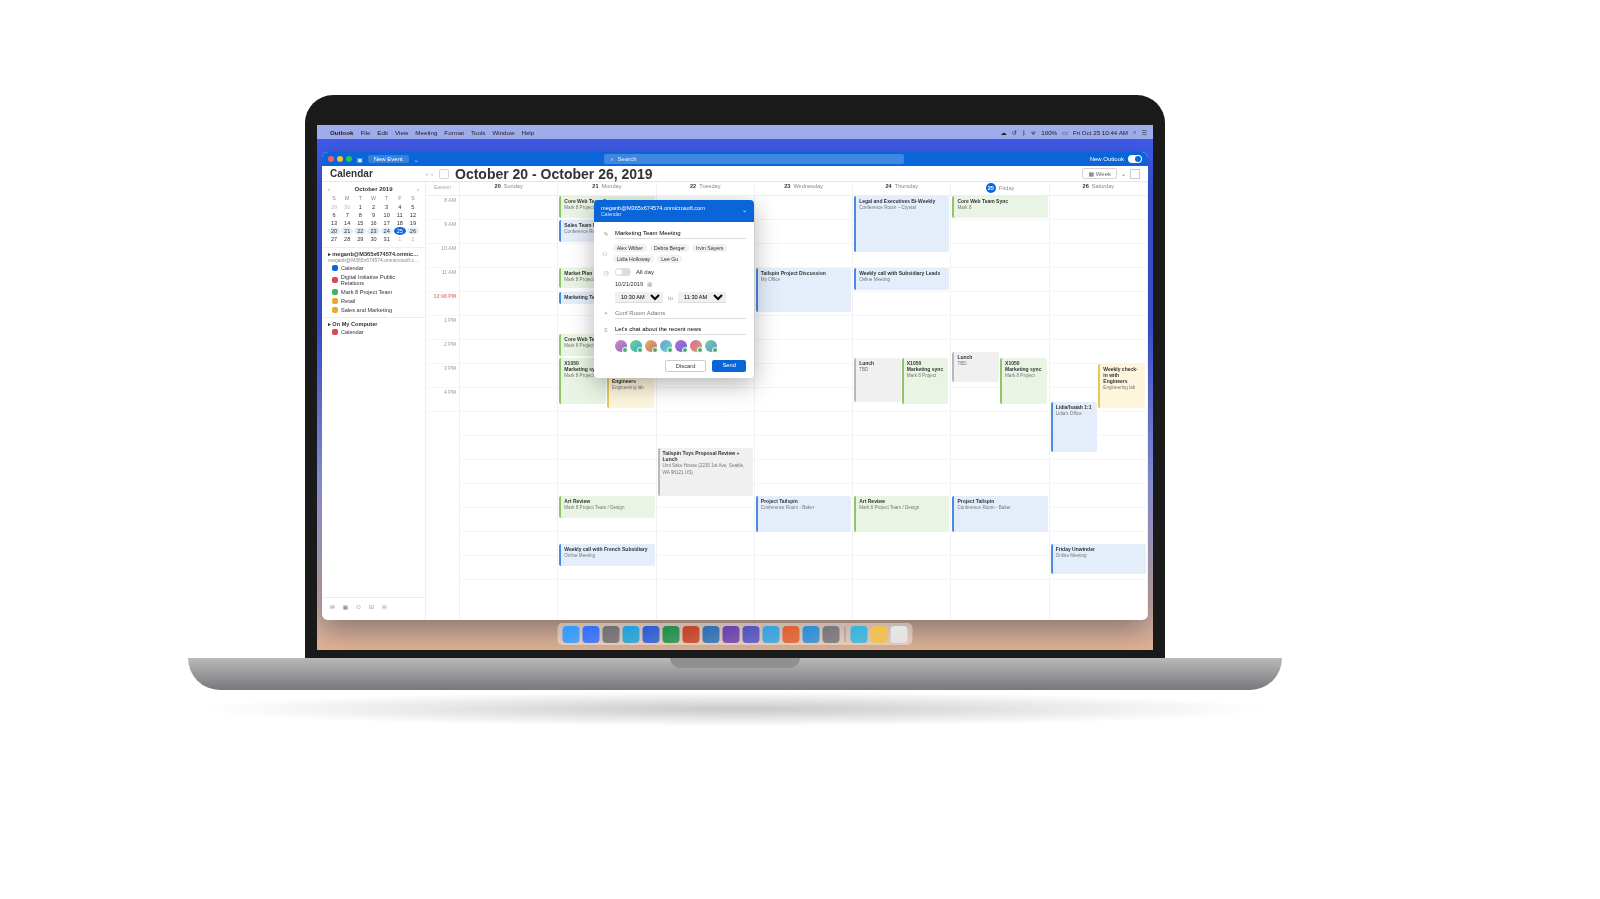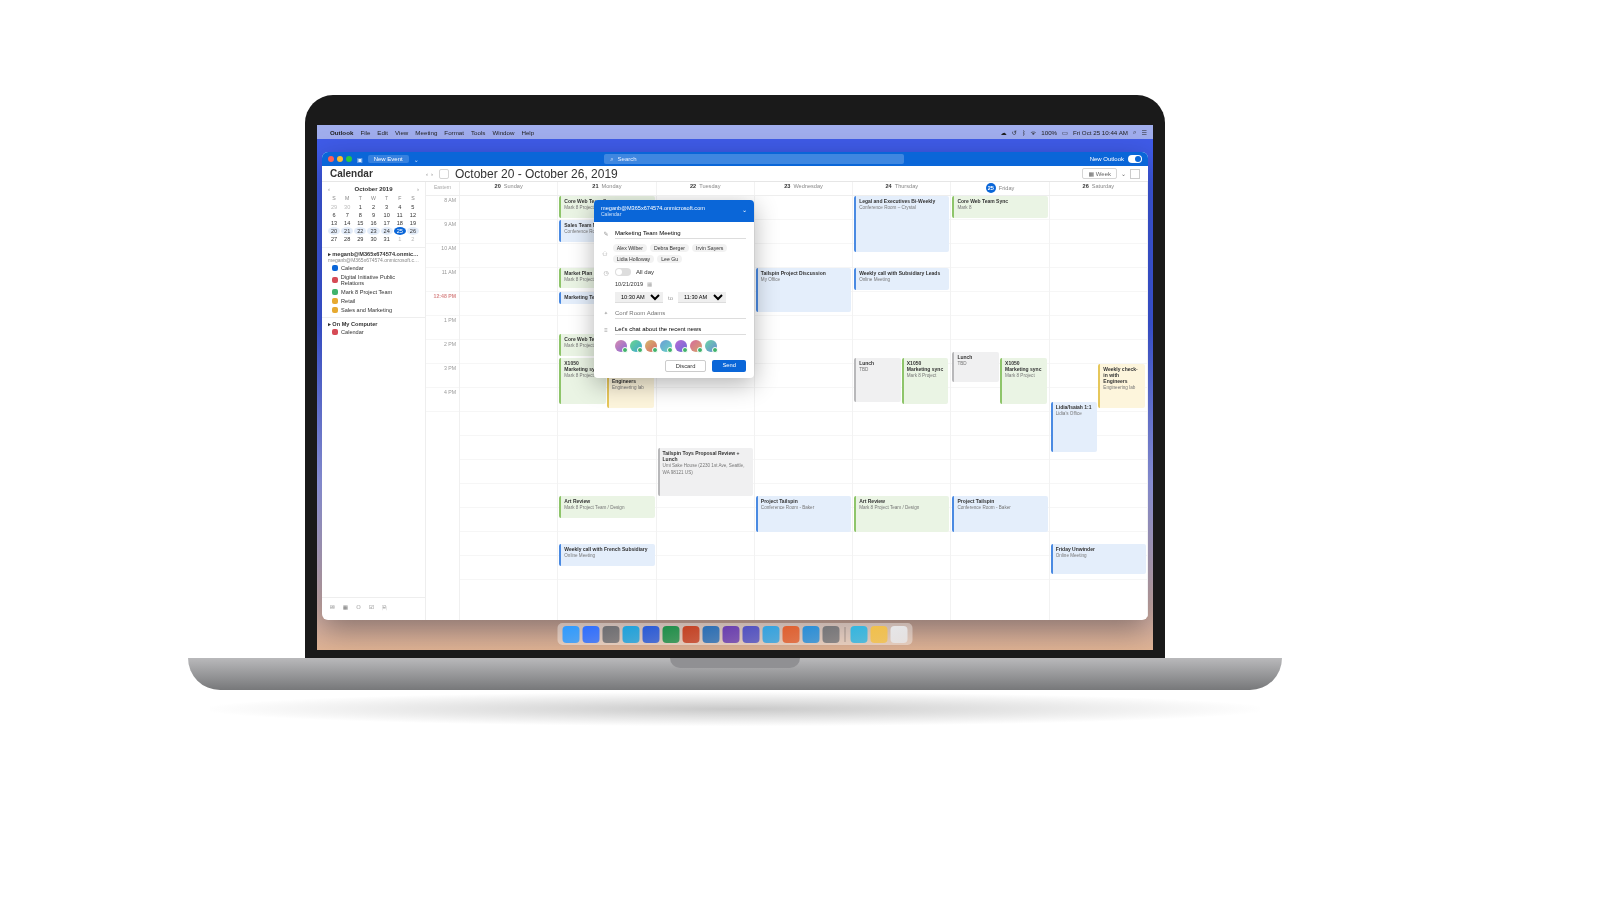--- a/index.html
+++ b/index.html
@@ -31,21 +31,21 @@
 .newbtn { background:rgba(255,255,255,.18); padding:1px 6px; border-radius:2px; font-size:6px; }
 .searchbar { flex:1; max-width:300px; margin:0 auto; background:rgba(255,255,255,.22); height:10px; border-radius:2px;
   display:flex; align-items:center; gap:4px; padding:0 6px; color:#e8f0ff; }
 .newoutlook { display:flex; align-items:center; gap:4px; font-size:6px; }
 .toggle { width:14px; height:8px; background:#fff; border-radius:4px; position:relative; }
 .toggle::after { content:''; position:absolute; right:1px; top:1px; width:6px; height:6px; background:#0a66d8; border-radius:50%; }
 
 .subbar { height:16px; border-bottom:1px solid #e6e6e6; display:flex; align-items:center; padding:0 8px; gap:6px; }
 .pagetitle { font-size:10px; font-weight:600; width:90px; }
 .navarrows { display:flex; gap:3px; color:#888; }
-.daterange { font-size:12px; font-weight:400;text-align:center; }
+.daterange { font-size:14px; font-weight:700;text-align:center; }
 .subbar .r { margin-left:auto; display:flex; gap:4px; align-items:center; color:#666; }
 .viewpick { border:1px solid #d5d5d5; padding:1px 5px; border-radius:2px; }
 
 .body { flex:1; display:flex; min-height:0; }
 
 
 .sidebar { width:104px; border-right:1px solid #eee; display:flex; flex-direction:column; font-size:5.6px; }
 .mini { padding:4px 6px; }
 .mini-title { text-align:center; font-weight:600; margin-bottom:3px; font-size:6px; }
 .mini-days, .mini-row { display:grid; grid-template-columns:repeat(7,1fr); text-align:center; gap:1px; }

